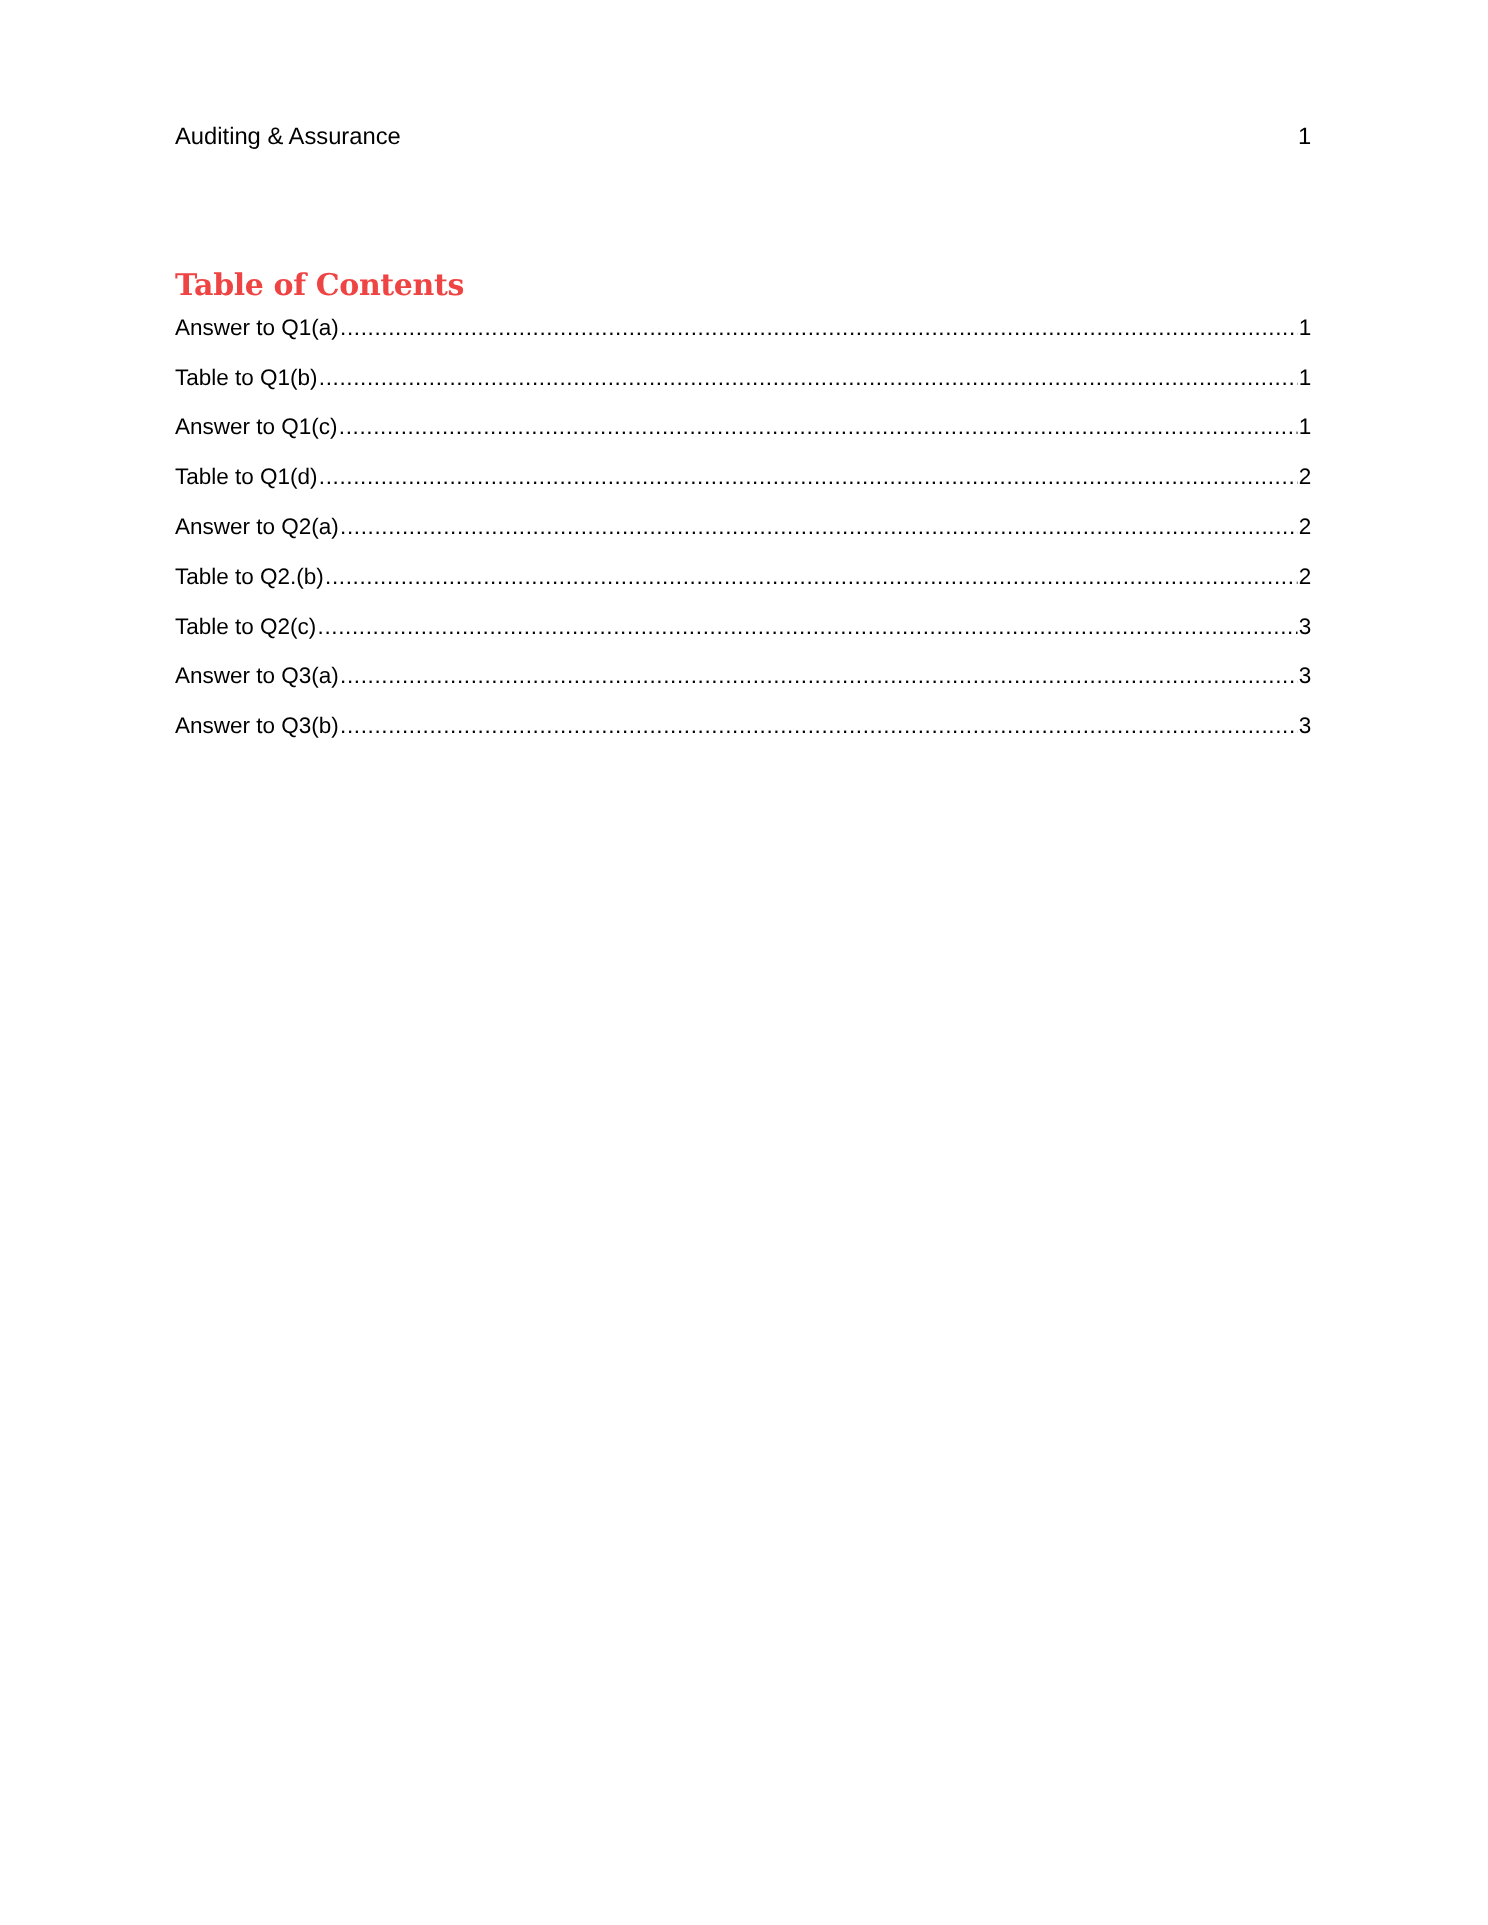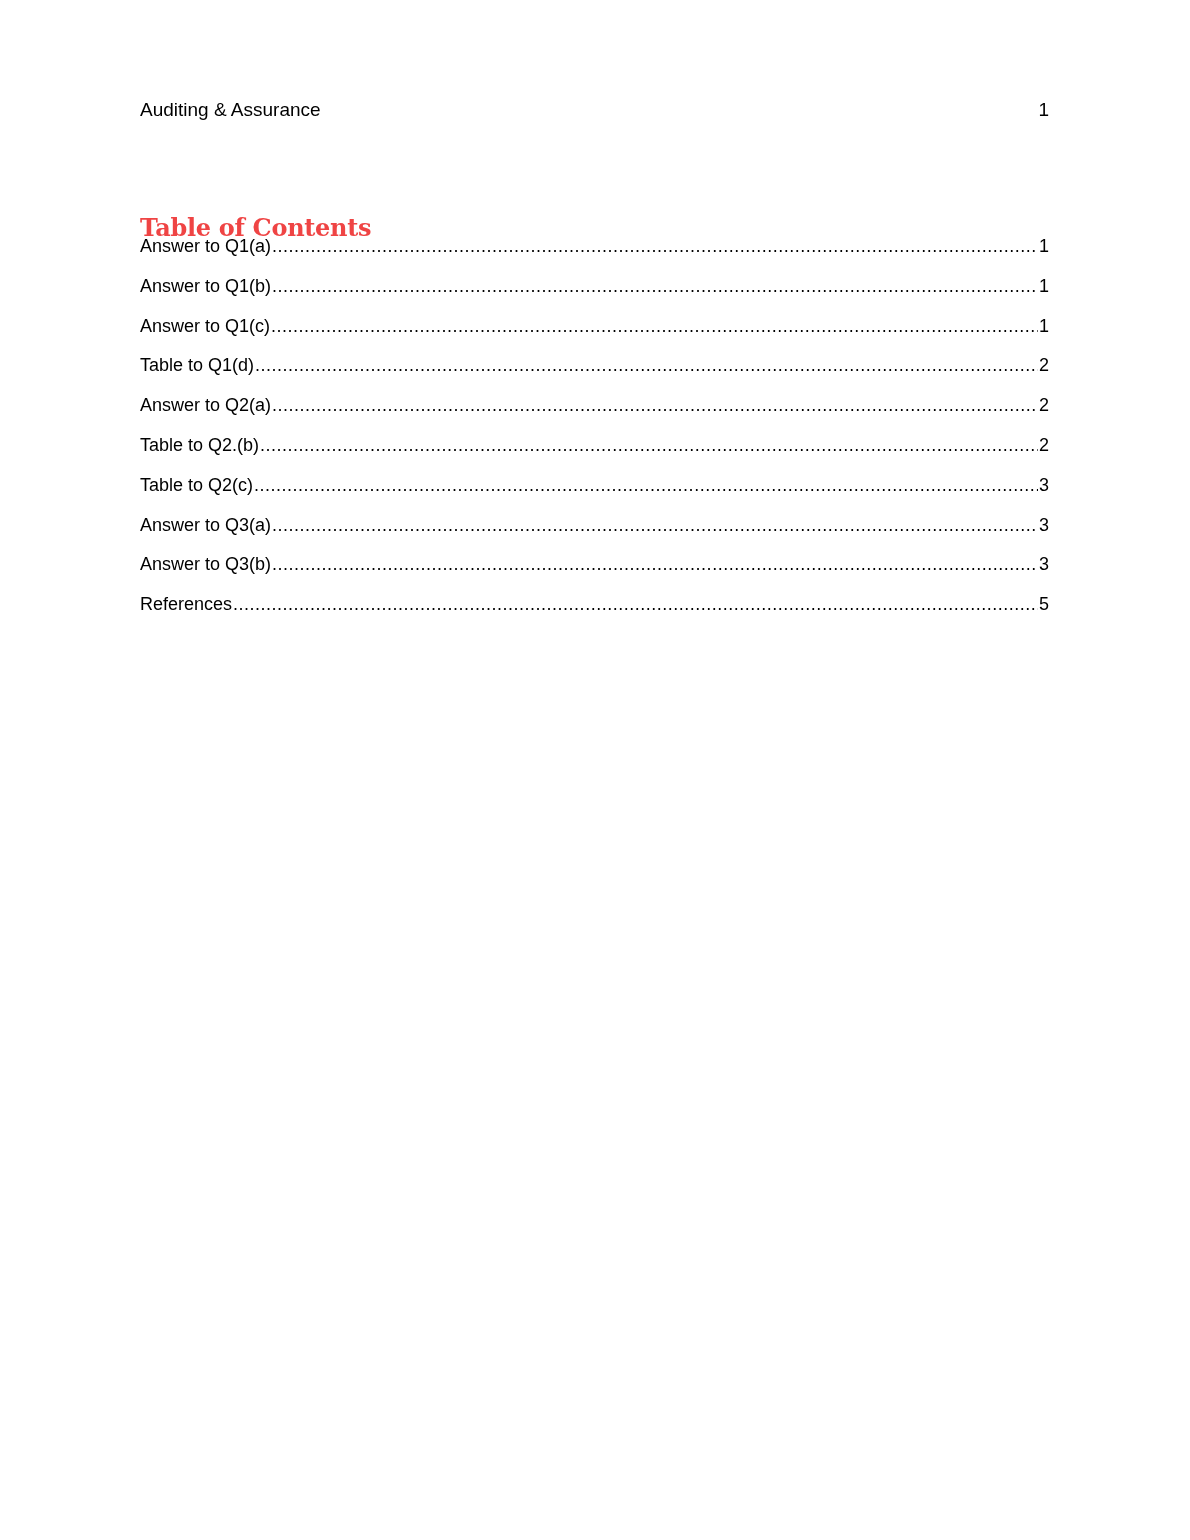--- a/index.html
+++ b/index.html
@@ -56,21 +56,21 @@
       position: absolute;
       left: 140px;
       top: 234px;
       width: 909px;
       margin: 0;
       padding: 0;
       list-style: none;
     }
     .toc-entry {
       display: flex;
-      align-items: flex-start;
+      align-items: flex-end;
       height: 39.8px;
       font-size: 18px;
       line-height: 24px;
       cursor: pointer;
       white-space: nowrap;
     }
     .toc-label {
       flex: 0 0 auto;
     }
     .toc-leader {
@@ -101,21 +101,21 @@
 
   <h1 class="toc-title" style="color: #ef4444;">Table of Contents</h1>
 
   <ul class="toc-list">
     <li class="toc-entry">
       <span class="toc-label">Answer to Q1(a)</span>
       <span class="toc-leader"></span>
       <span class="toc-page">1</span>
     </li>
     <li class="toc-entry">
-      <span class="toc-label">Answer to Q1(b)</span>
+      <span class="toc-label">Table to Q1(b)</span>
       <span class="toc-leader"></span>
       <span class="toc-page">1</span>
     </li>
     <li class="toc-entry">
       <span class="toc-label">Answer to Q1(c)</span>
       <span class="toc-leader"></span>
       <span class="toc-page">1</span>
     </li>
     <li class="toc-entry">
       <span class="toc-label">Table to Q1(d)</span>
@@ -140,20 +140,15 @@
     <li class="toc-entry">
       <span class="toc-label">Answer to Q3(a)</span>
       <span class="toc-leader"></span>
       <span class="toc-page">3</span>
     </li>
     <li class="toc-entry">
       <span class="toc-label">Answer to Q3(b)</span>
       <span class="toc-leader"></span>
       <span class="toc-page">3</span>
     </li>
-    <li class="toc-entry">
-      <span class="toc-label">References</span>
-      <span class="toc-leader"></span>
-      <span class="toc-page">5</span>
-    </li>
   </ul>
 
 </div>
 
 </body></html>

